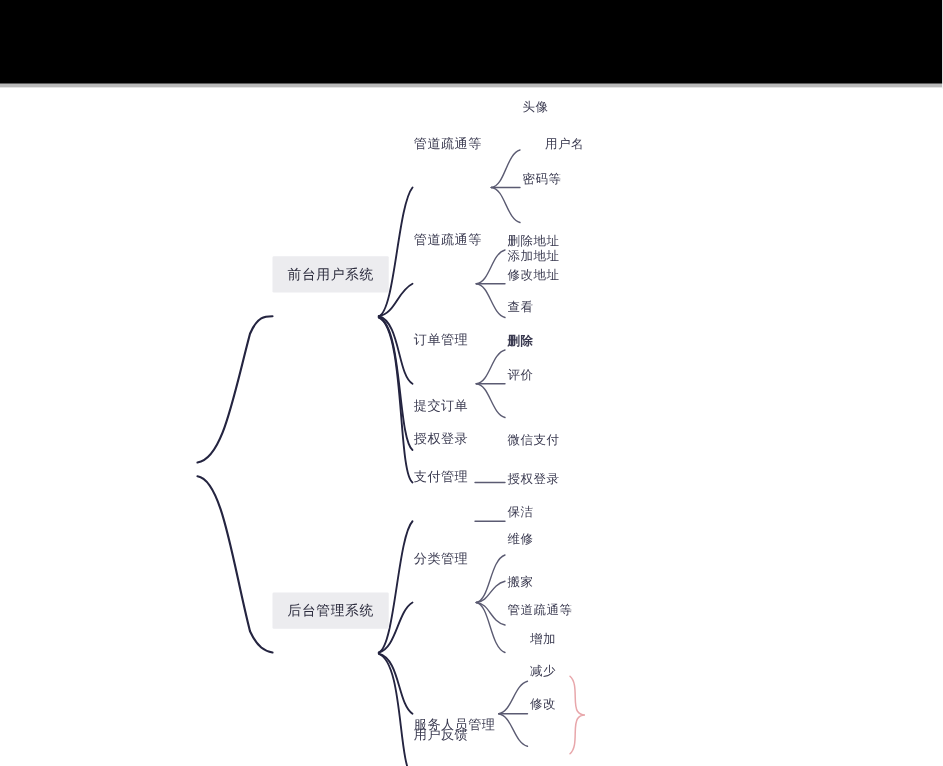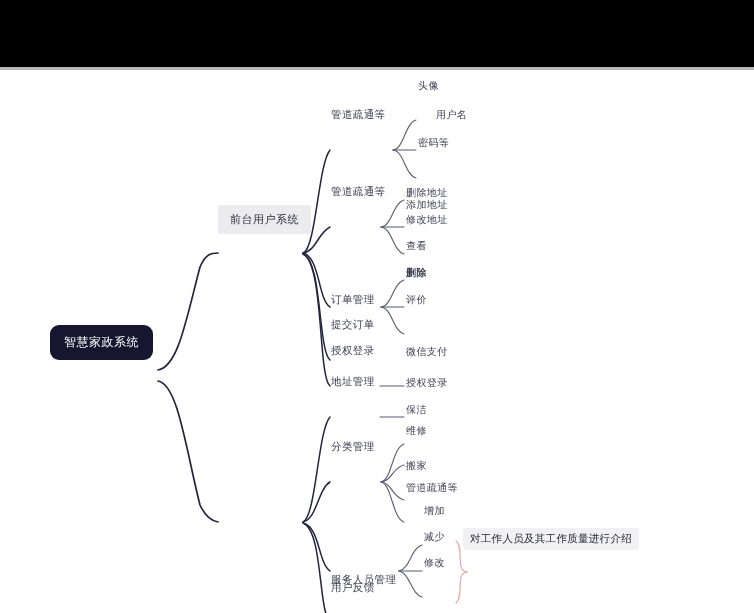--- a/index.html
+++ b/index.html
@@ -157,28 +157,28 @@
         <path d="M399,466 C410,464 411,443 422,440"></path>
         <path d="M399,466 L422,466"></path>
         <path d="M399,466 C410,468 411,489 422,492"></path>
       </g>
 
       <g fill="none" stroke="#e8a7ab" stroke-width="1.2" stroke-linecap="round">
         <path d="M456,436 C463,442 458,458 462,464 C464,467 466,467 468,467 C466,467 464,467 462,470 C458,476 463,492 456,498"></path>
       </g>
     </svg>
 
-    <div class="node node-root" style="left:50px; top:255px;">
-      <span>智慧家政系统</span>
-    </div>
 
     <div class="node node-branch" style="left:218px; top:135px;">
       <span>前台用户系统</span>
     </div>
 
+    <div class="node node-branch" style="left:218px; top:404px;">
+      <span>后台管理系统</span>
+    </div>
 
     <div class="node node-sub" style="left:331px; top:38px;">
       <span>管道疏通等</span>
     </div>
     <div class="node node-leaf" style="left:418px; top:9px;">
       <span>头像</span>
     </div>
     <div class="node node-leaf" style="left:436px; top:38px;">
       <span>用户名</span>
     </div>
@@ -192,21 +192,21 @@
     <div class="node node-leaf" style="left:406px; top:89px;margin-top:39px;">
       <span>添加地址</span>
     </div>
     <div class="node node-leaf" style="left:406px; top:116px;">
       <span>删除地址</span>
     </div>
     <div class="node node-leaf" style="left:406px; top:143px;">
       <span>修改地址</span>
     </div>
 
-    <div class="node node-sub" style="left:331px; top:195px;margin-top:28px;">
+    <div class="node node-sub" style="left:331px; top:195px;">
       <span>订单管理</span>
     </div>
     <div class="node node-leaf" style="left:406px; top:169px;">
       <span>查看</span>
     </div>
     <div class="node node-leaf" style="left:406px; top:196px;font-weight:bold;">
       <span>删除</span>
     </div>
     <div class="node node-leaf" style="left:406px; top:223px;">
       <span>评价</span>
@@ -217,21 +217,21 @@
     </div>
 
     <div class="node node-sub" style="left:331px; top:274px;">
       <span>授权登录</span>
     </div>
     <div class="node node-leaf" style="left:406px; top:275px;">
       <span>微信支付</span>
     </div>
 
     <div class="node node-sub" style="left:331px; top:305px;">
-      <span>地址管理</span>
+      <span>支付管理</span>
     </div>
     <div class="node node-leaf" style="left:406px; top:306px;">
       <span>授权登录</span>
     </div>
 
     <div class="node node-sub" style="left:331px; top:370px;">
       <span>分类管理</span>
     </div>
     <div class="node node-leaf" style="left:406px; top:333px;">
       <span>保洁</span>
@@ -256,19 +256,16 @@
       <span>减少</span>
     </div>
     <div class="node node-leaf" style="left:424px; top:486px;">
       <span>修改</span>
     </div>
 
     <div class="node node-sub" style="left:331px; top:511px;">
       <span>用户反馈</span>
     </div>
 
-    <div class="annotation" style="left:463px; top:458px;">
-      <span>对工作人员及其工作质量进行介绍</span>
-    </div>
 
 
   </div>
 </div>
 
 </body></html>

